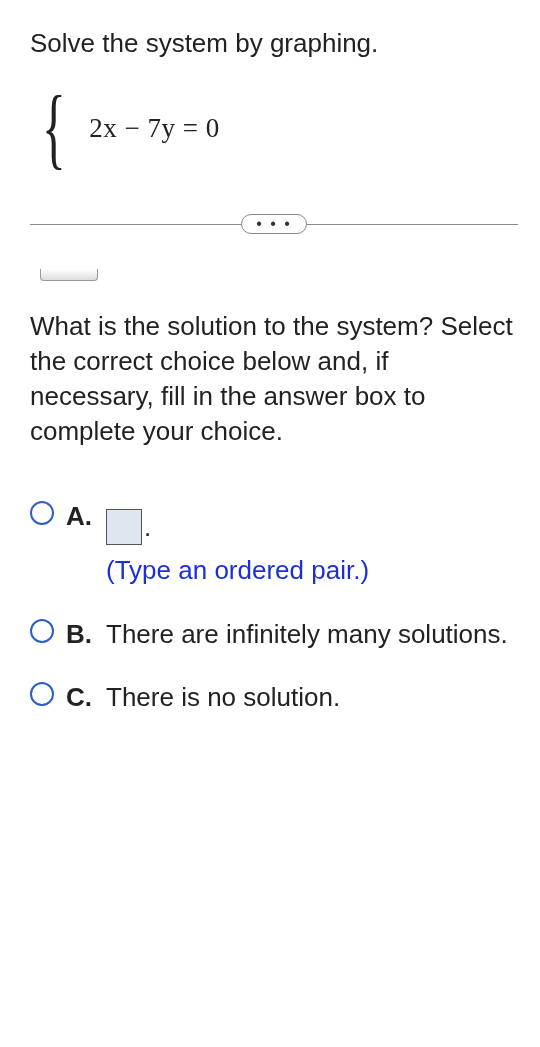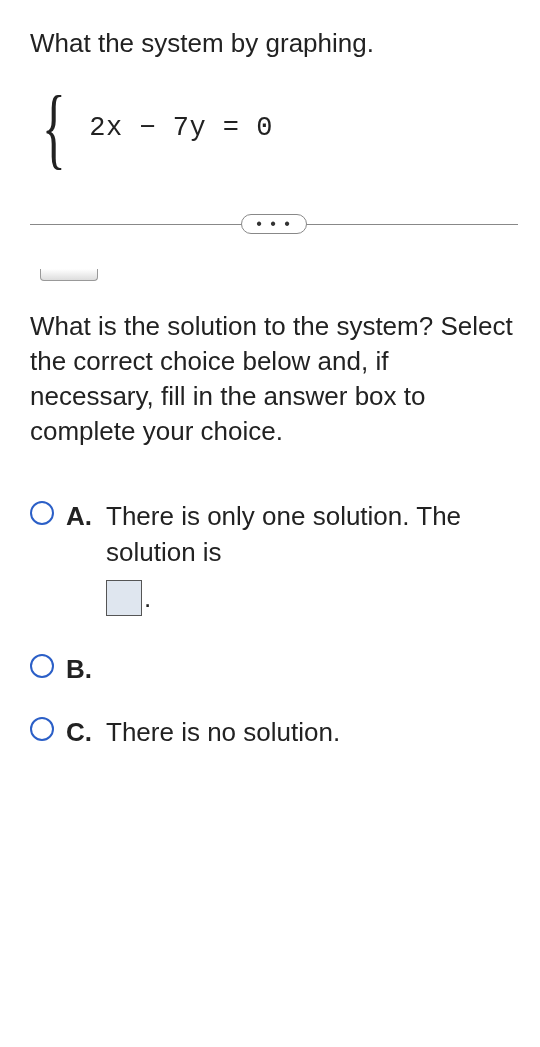--- a/index.html
+++ b/index.html
@@ -25,21 +25,21 @@
     font-size: 90px;
     line-height: 90px;
     font-weight: 100;
     font-family: "Times New Roman", serif;
     transform: scaleX(0.55);
     transform-origin: left center;
     margin-right: -8px;
   }
   .equations { display: flex; flex-direction: column; gap: 14px; }
   .eq {
-    font-family: Liberation Mono, monospace;
+    font-family: Liberation Serif, serif;
     font-size: 27px;
     letter-spacing: 0.5px;
   }
   .divider-row {
     position: relative;
     height: 30px;
     margin-bottom: 30px;
     display: flex;
     align-items: center;
   }
@@ -100,21 +100,21 @@
     border: 1px solid #555;
     background: #dfe6ef;
     display: inline-block;
     cursor: text;
   }
   .hint { color: #1a2fd6; }
 </style>
 </head>
 <body>
 
-<div class="instruction">What the system by graphing.</div>
+<div class="instruction">Solve the system by graphing.</div>
 
 <div class="equation-system">
   <div class="brace">{</div>
   <div class="equations">
     <div class="eq">2x − 7y = 0</div>
   </div>
 </div>
 
 <div class="divider-row">
   <div class="divider-line"></div>
@@ -125,31 +125,34 @@
 <div class="graph-stub"></div>
 
 <div class="question">What is the solution to the system? Select the correct choice below and, if necessary, fill in the answer box to complete your choice.</div>
 
 <div class="choices">
 
   <div class="choice">
     <div class="radio"></div>
     <div class="choice-label">A.</div>
     <div class="choice-body">
-      <span>There is only one solution. The solution is</span>
       <div class="answer-box-line">
         <span class="answer-box"></span>
           <span>.</span>
       </div>
+      <div class="hint">(Type an ordered pair.)</div>
     </div>
   </div>
 
   <div class="choice">
     <div class="radio"></div>
     <div class="choice-label">B.</div>
+    <div class="choice-body">
+      <span>There are infinitely many solutions.</span>
+    </div>
   </div>
 
   <div class="choice">
     <div class="radio"></div>
     <div class="choice-label">C.</div>
     <div class="choice-body">
       <span>There is no solution.</span>
     </div>
   </div>
 

